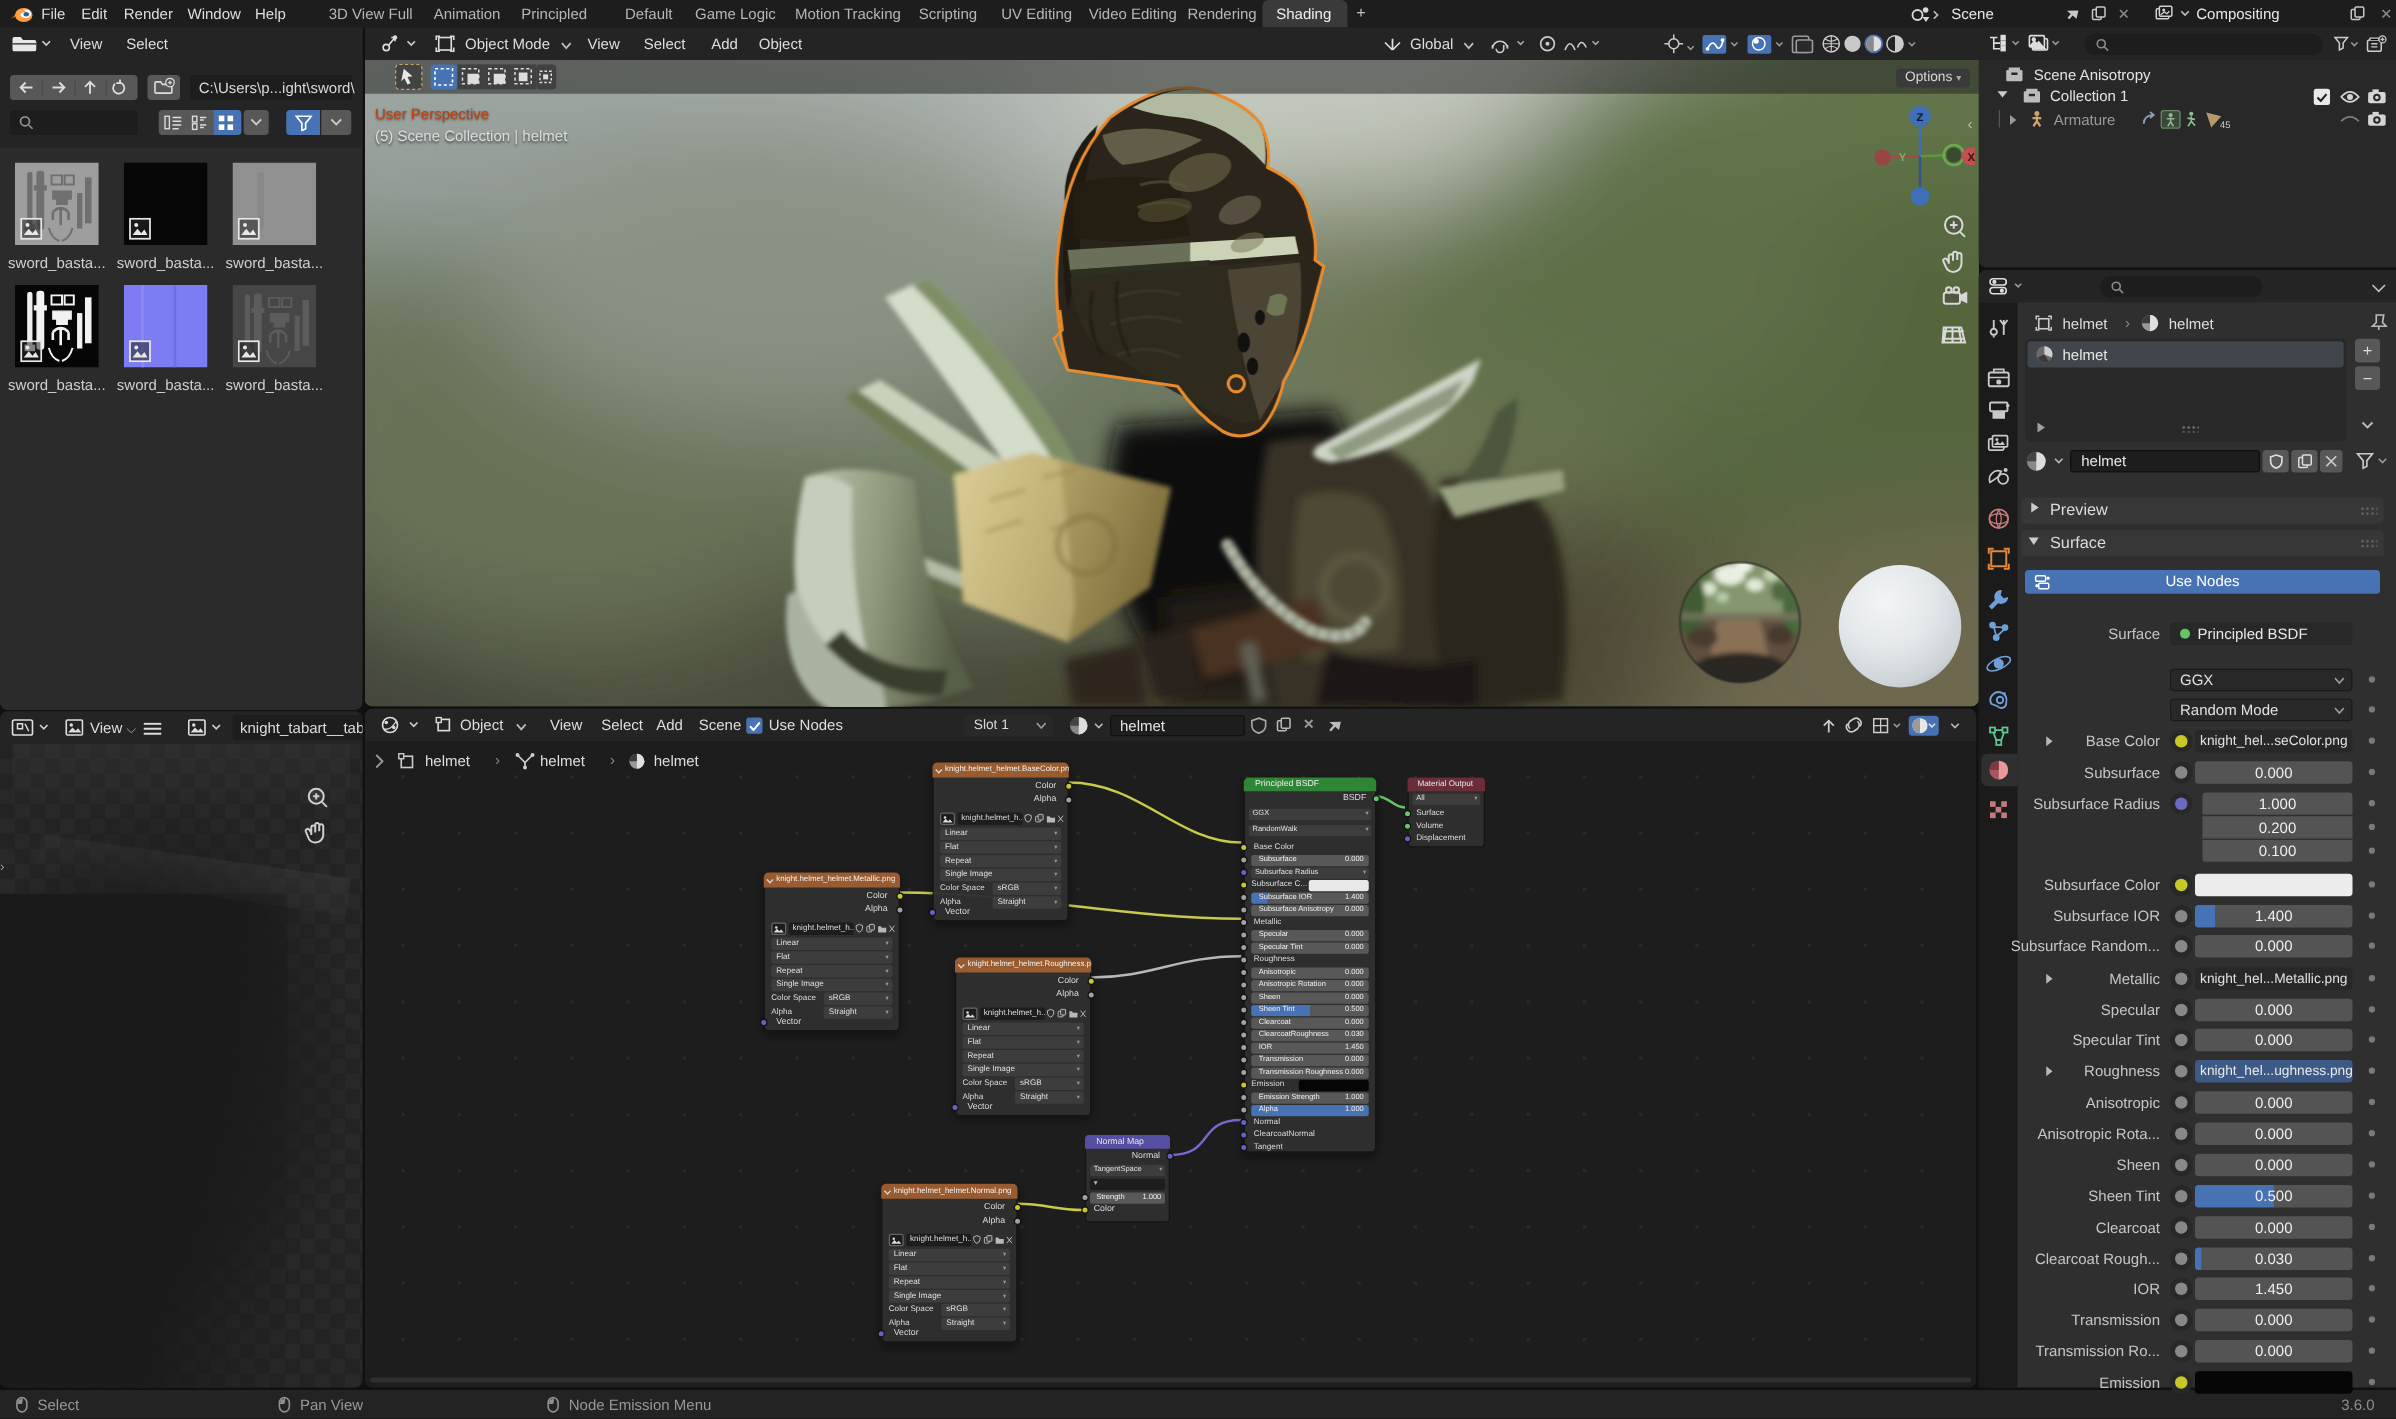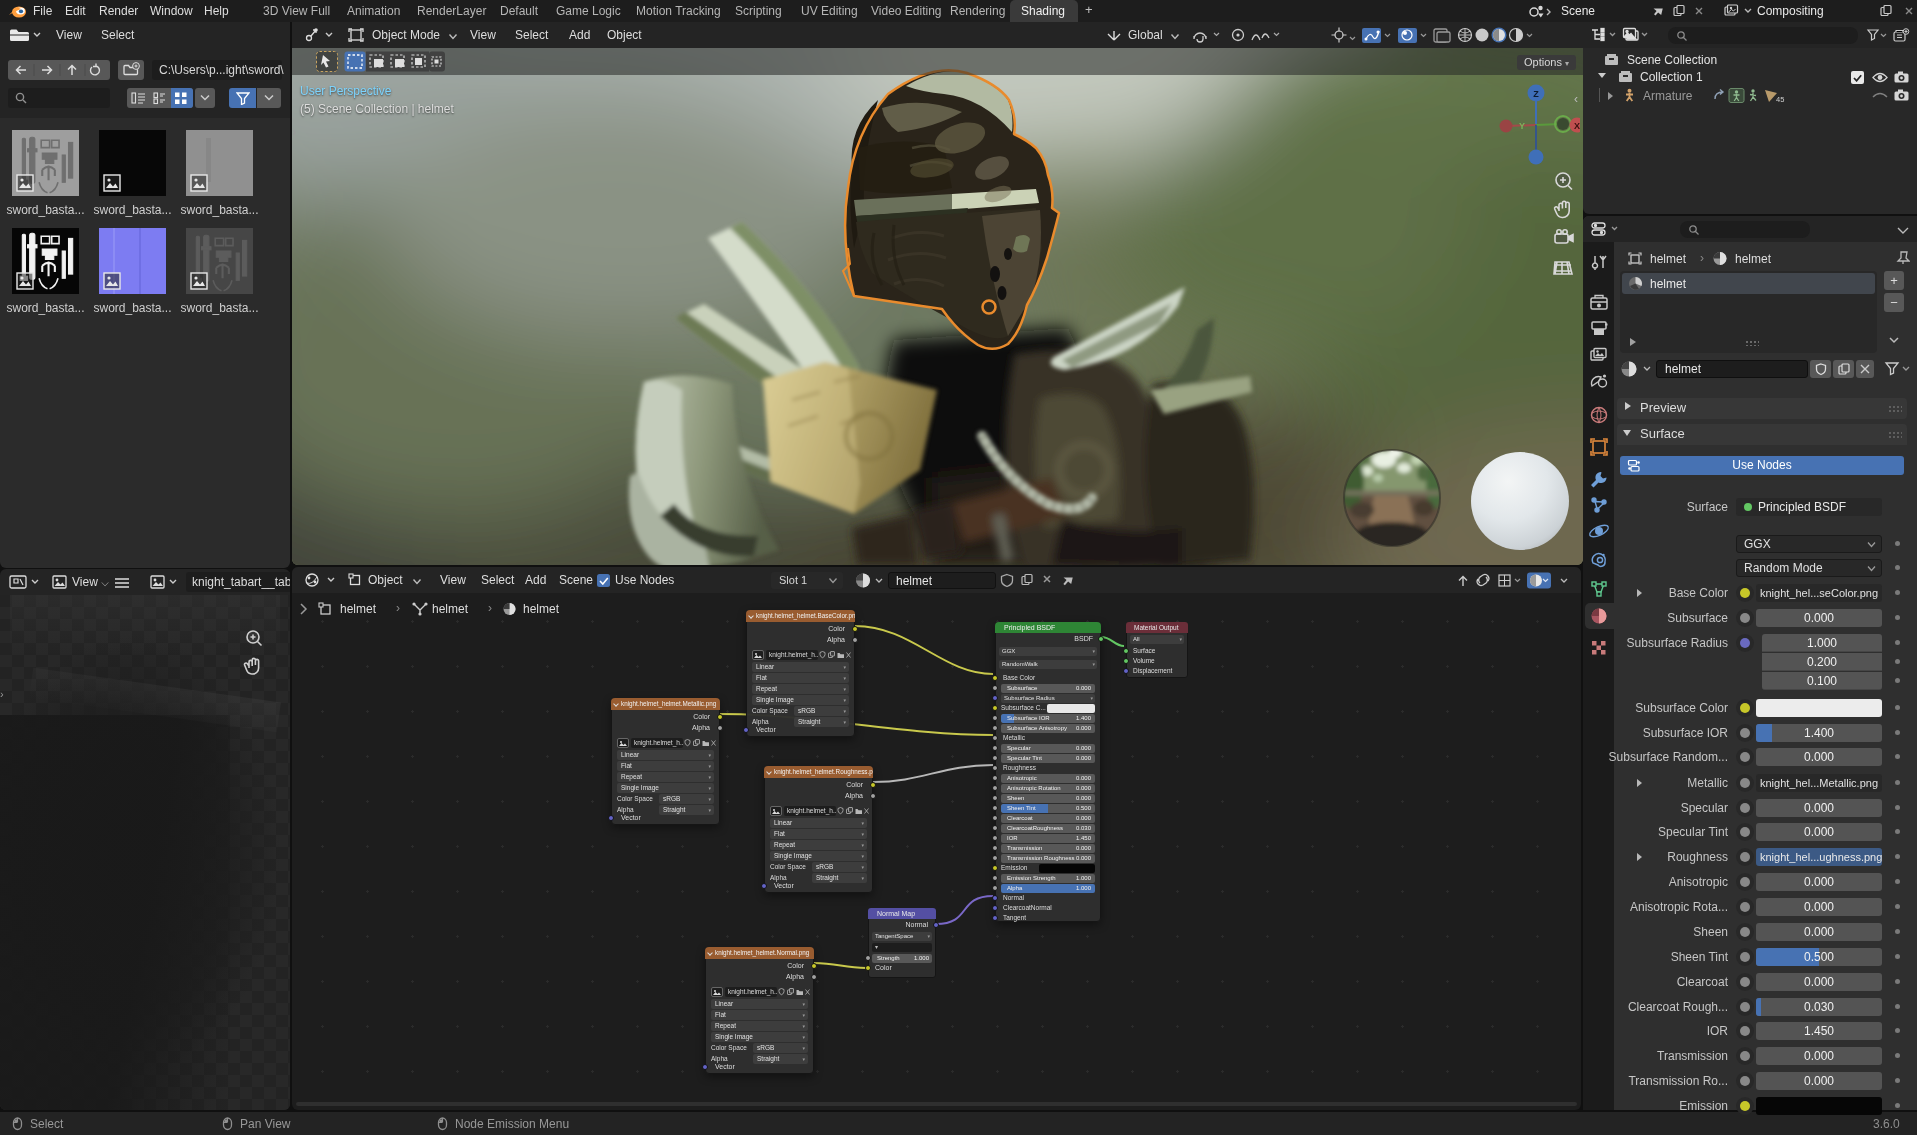--- a/index.html
+++ b/index.html
@@ -19,21 +19,21 @@
 <ellipse cx="13" cy="8.4" rx="2.2" ry="1.8" fill="#2a65a0"></ellipse>
 <path d="M1 12 L9 4 L13 6 L6 9 Z" fill="#ff9f3f"></path>
 </svg>
 <div class="abs t12" style="left:33px;top:4px;">File</div>
 <div class="abs t12" style="left:65px;top:4px;">Edit</div>
 <div class="abs t12" style="left:99px;top:4px;">Render</div>
 <div class="abs t12" style="left:150px;top:4px;">Window</div>
 <div class="abs t12" style="left:204px;top:4px;">Help</div>
 <div class="abs" style="left:263px;top:4px;font-size:12px;color:#b6b6b6;">3D View Full</div>
 <div class="abs" style="left:347px;top:4px;font-size:12px;color:#b6b6b6;">Animation</div>
-<div class="abs" style="left:417px;top:4px;font-size:12px;color:#b6b6b6;">RenderLayer</div>
+<div class="abs" style="left:417px;top:4px;font-size:12px;color:#b6b6b6;">Principled</div>
 <div class="abs" style="left:500px;top:4px;font-size:12px;color:#b6b6b6;">Default</div>
 <div class="abs" style="left:556px;top:4px;font-size:12px;color:#b6b6b6;">Game Logic</div>
 <div class="abs" style="left:636px;top:4px;font-size:12px;color:#b6b6b6;">Motion Tracking</div>
 <div class="abs" style="left:735px;top:4px;font-size:12px;color:#b6b6b6;">Scripting</div>
 <div class="abs" style="left:801px;top:4px;font-size:12px;color:#b6b6b6;">UV Editing</div>
 <div class="abs" style="left:871px;top:4px;font-size:12px;color:#b6b6b6;">Video Editing</div>
 <div class="abs" style="left:950px;top:4px;font-size:12px;color:#b6b6b6;">Rendering</div>
 <div class="abs" style="left:1010px;top:0;width:68px;height:22px;background:#3a3a3a;border-radius:5px 5px 0 0;"></div>
 <div class="abs" style="left:1021px;top:4px;font-size:12px;color:#f0f0f0;">Shading</div>
 <div class="abs" style="left:1085px;top:2px;font-size:13px;color:#c0c0c0;">+</div>
@@ -496,21 +496,21 @@
 <rect x="75" y="4" width="13" height="12" fill="none" stroke="#ddd" stroke-width="1.2" stroke-dasharray="2.5 2"></rect>
     <path d="M79 8 h9 v8 h-9 z M79 8 l-3 -3" fill="#ddd"></path>
 <rect x="92" y="0.5" width="21" height="20" fill="#3c3c3c" opacity="0.85"></rect>
 <rect x="96" y="4" width="13" height="12" fill="none" stroke="#ddd" stroke-width="1.2" stroke-dasharray="2.5 2"></rect>
     <rect x="99" y="7" width="7" height="7" fill="#ddd"></rect>
 <rect x="113" y="0.5" width="16" height="20" rx="3" fill="#3c3c3c" opacity="0.85"></rect>
 <rect x="116" y="6" width="9" height="9" fill="none" stroke="#ddd" stroke-width="1.2" stroke-dasharray="2 1.6"></rect>
     <rect x="118.5" y="8.5" width="4" height="4" fill="#ddd"></rect>
 </svg>
 <div class="abs" style="left:1517px;top:55px;width:59px;height:15px;background:#3a3a3a;border-radius:3px;font-size:11px;color:#d8d8d8;line-height:15px;text-align:center;">Options <span style="font-size:8px;color:#aaa;">▾</span></div>
-<div class="abs" style="left:300px;top:84px;font-size:12px;color:#7dd3fc;text-shadow:0 1px 2px rgba(0,0,0,0.6);">User Perspective</div>
+<div class="abs" style="left:300px;top:84px;font-size:12px;color:#c2410c;text-shadow:0 1px 2px rgba(0,0,0,0.6);">User Perspective</div>
 <div class="abs" style="left:300px;top:102px;font-size:12px;color:#dddddd;text-shadow:0 1px 2px rgba(0,0,0,0.6);">(5) Scene Collection | helmet</div>
 <svg class="abs" style="left:1495px;top:80px;" width="85" height="90" viewBox="0 0 85 90">
 <g stroke-width="2">
 <line x1="41" y1="45" x2="41" y2="14" stroke="#3f6fb8"></line>
 <line x1="41" y1="45" x2="12" y2="46" stroke="#a44a4a"></line>
 <line x1="41" y1="45" x2="66" y2="44" stroke="#5a9a3c"></line>
 <line x1="41" y1="45" x2="41" y2="76" stroke="#35558a"></line>
 </g>
 <circle cx="41" cy="13" r="8.5" fill="#3f6fb8"></circle>
     <text x="41" y="17" font-size="9" fill="#0c1a2e" text-anchor="middle" font-family="Liberation Sans" font-weight="bold">Z</text>
@@ -912,21 +912,21 @@
 <rect x="28" y="4" width="11" height="9" rx="1.5" fill="none" stroke="#ccc" stroke-width="1.2"></rect>
     <path d="M30 4 v-1.5 h7 v1.5 M31 7 h5 M31 9.5 h5" stroke="#ccc" stroke-width="1.1"></path>
     <circle cx="40" cy="3.5" r="2.8" fill="#282828" stroke="#ccc" stroke-width="1"></circle>
     <path d="M40 2 v3 M38.5 3.5 h3" stroke="#ccc" stroke-width="1"></path>
 </svg>
 <svg class="abs" style="left:1604px;top:53px;" width="16" height="14" viewBox="0 0 16 14">
     <rect x="1" y="3" width="13" height="9" rx="1" fill="#bcbcbc"></rect>
     <rect x="3" y="1" width="9" height="3" fill="#bcbcbc"></rect>
     <rect x="5" y="5" width="5" height="2" fill="#282828"></rect>
   </svg>
-<div class="abs t12" style="left:1627px;top:53px;color:#e3e3e3;">Scene Collection</div>
+<div class="abs t12" style="left:1627px;top:53px;color:#e3e3e3;">Scene Anisotropy</div>
 <div class="abs" style="left:1598px;top:73px;width:0;height:0;border-left:4px solid transparent;border-right:4px solid transparent;border-top:5px solid #ccc;"></div>
 <svg class="abs" style="left:1618px;top:70px;" width="16" height="14" viewBox="0 0 16 14">
     <rect x="1" y="3" width="13" height="9" rx="1" fill="#bcbcbc"></rect>
     <rect x="3" y="1" width="9" height="3" fill="#bcbcbc"></rect>
     <rect x="5" y="5" width="5" height="2" fill="#282828"></rect>
   </svg>
 <div class="abs t12" style="left:1640px;top:70px;color:#e3e3e3;">Collection 1</div>
 <div class="abs" style="left:1851px;top:71px;width:13px;height:13px;background:#e8e8e8;border-radius:2px;"></div>
 <svg class="abs" style="left:1853px;top:74px;" width="10" height="8" viewBox="0 0 10 8">
     <path d="M1 4 l2.6 2.8 l4.6 -5.5" stroke="#222" fill="none" stroke-width="1.7"></path>

